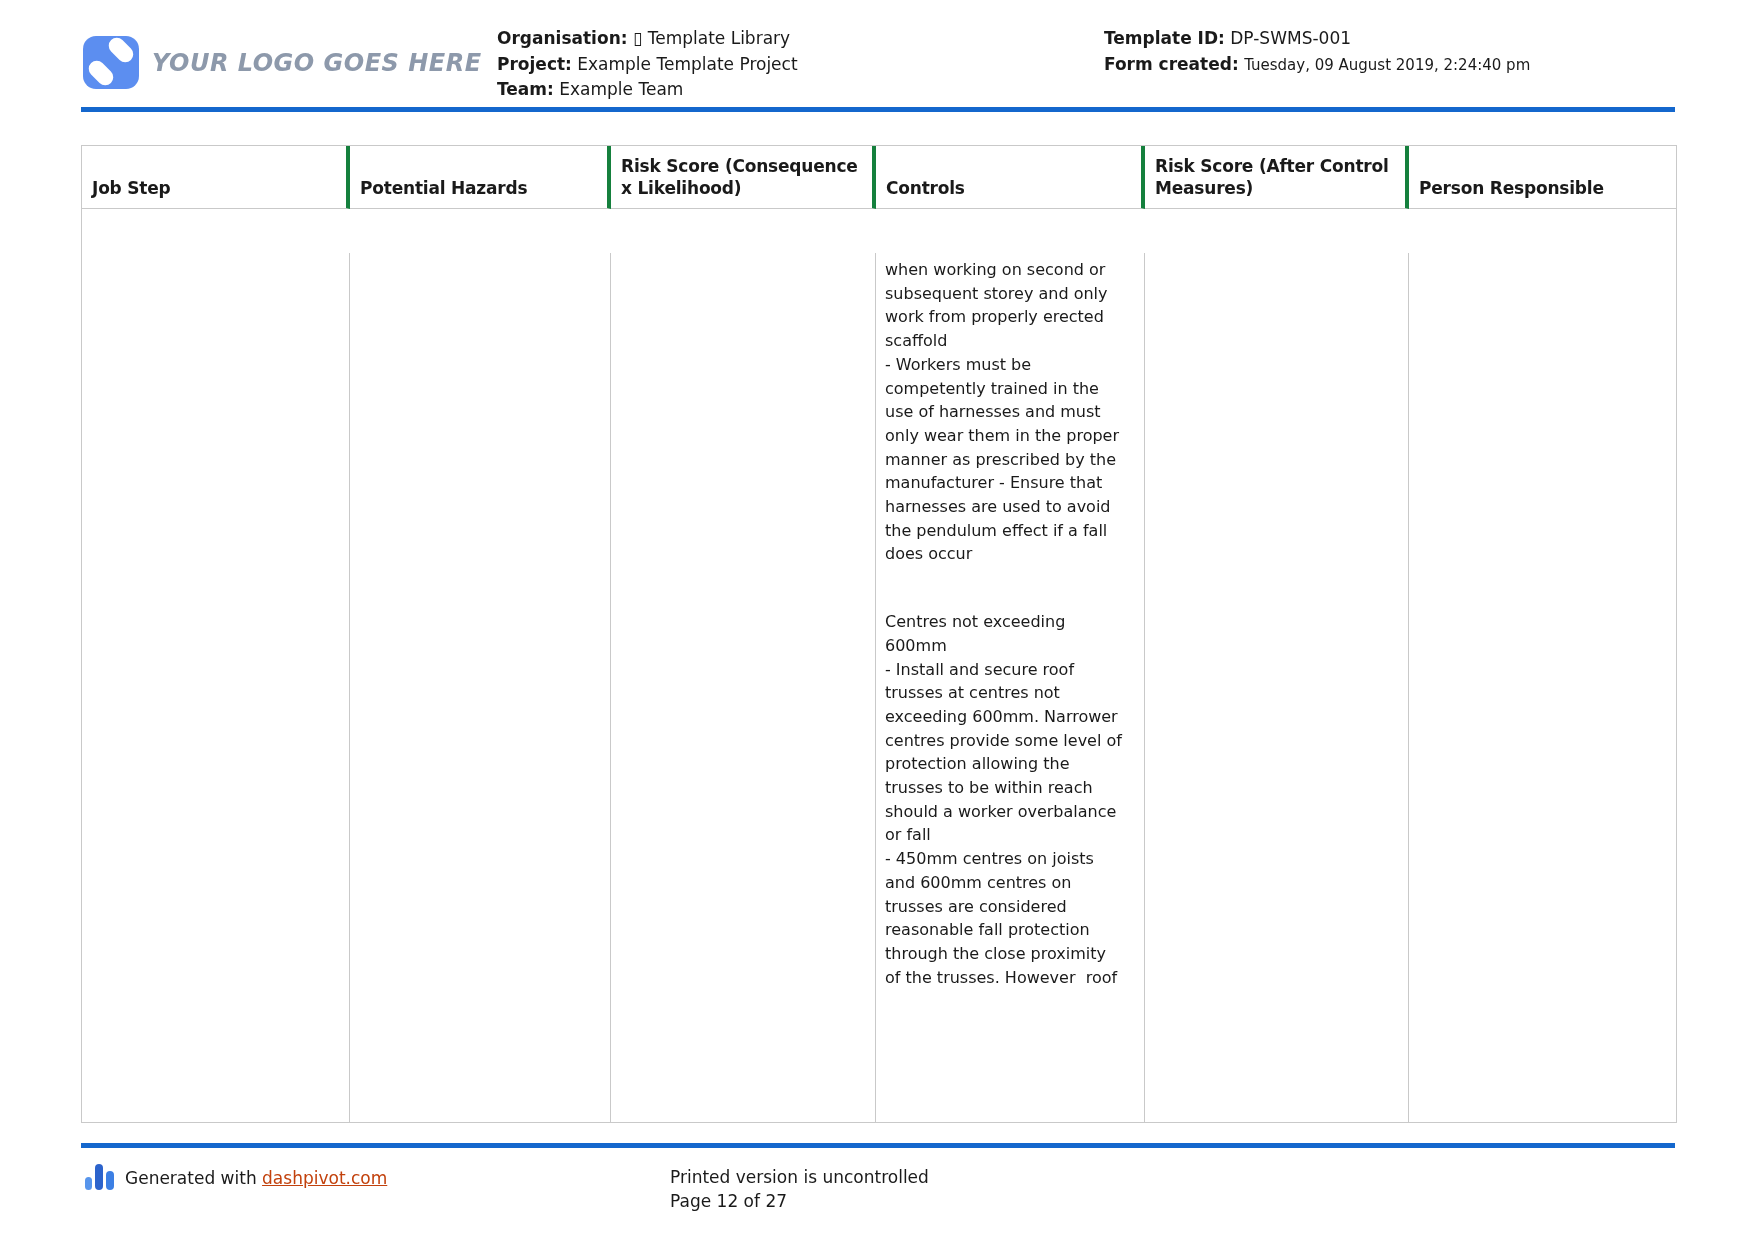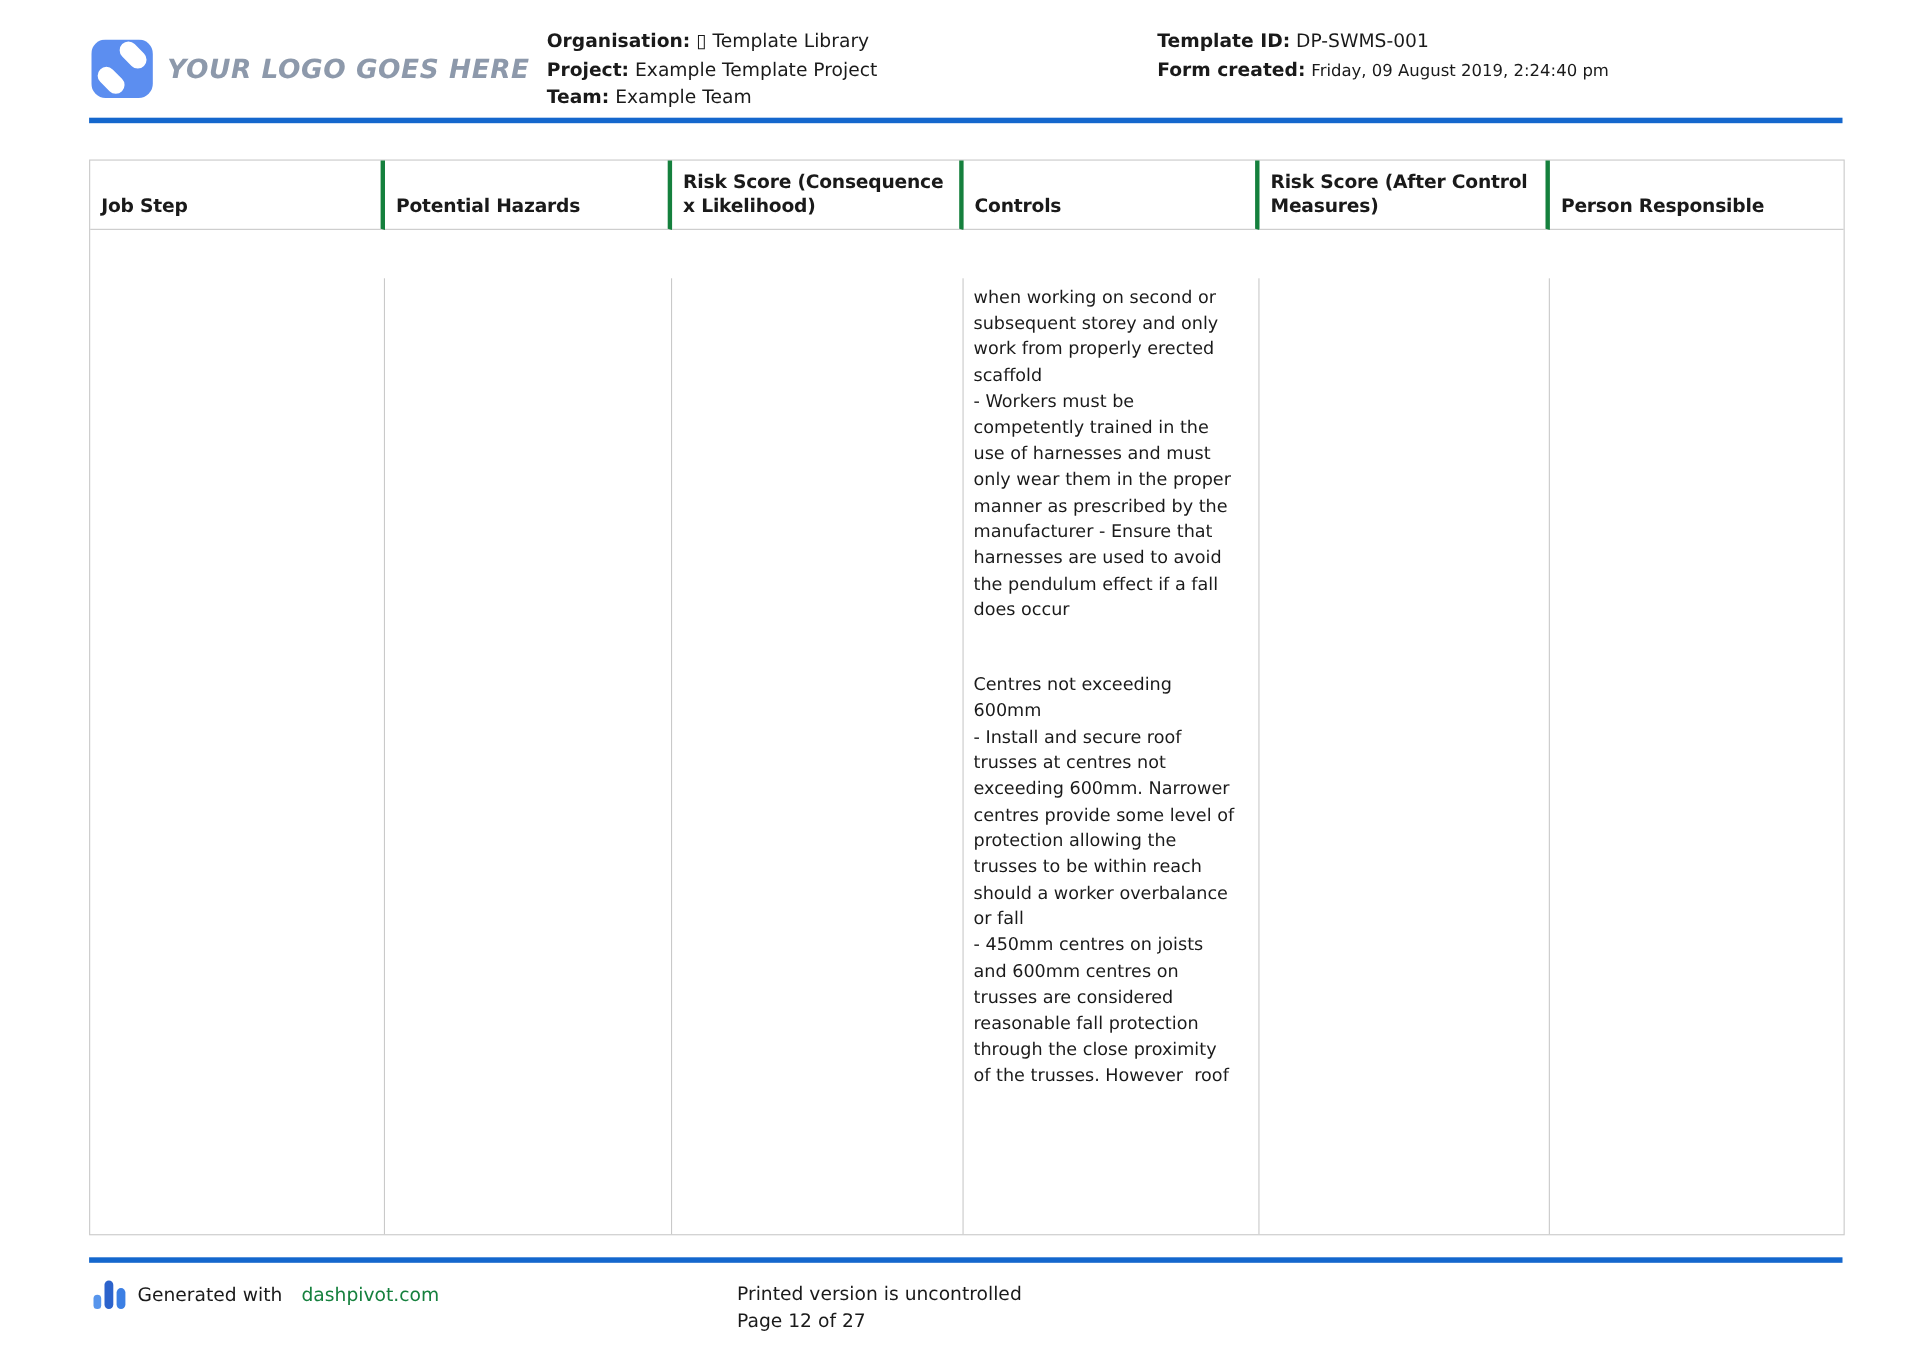--- a/index.html
+++ b/index.html
@@ -8,21 +8,21 @@
     font-family:"DejaVu Sans", sans-serif; color:#1a1a1a; overflow:hidden;
   }
 
   
   .logo-wrap { position:absolute; left:83px; top:36px; display:flex; align-items:center; gap:13px; }
   .logo-text { font-size:24px; font-style:italic; font-weight:bold; color:#8d99ab; letter-spacing:0.5px; white-space:nowrap; }
 
   .hdr-info { position:absolute; top:26px; font-size:17px; line-height:25.5px; }
   .hdr-info .lbl { font-weight:bold; }
   .hdr-info-left  { left:497px; }
-  .hdr-info-right { left:1052px; }
+  .hdr-info-right { left:1104px; }
   .tofu { display:inline-block; font-weight:normal; }
   .pair-gap { display:inline-block; width:34px; }
   .small-val { font-size:15px; }
 
   .rule { position:absolute; left:81px; width:1594px; height:5px; background:#1467cd; }
   .rule-top { top:107px; }
   .rule-bottom { top:1143px; }
 
   
   .doc-table {
@@ -49,21 +49,21 @@
   .para + .para { margin-top:44px; }
 
   
   .footer-left { position:absolute; left:85px; top:1163px; display:flex; align-items:flex-end; gap:11px; font-size:17px; }
   .bars { display:flex; align-items:flex-end; gap:3px; height:27px; }
   .bars span { display:inline-block; border-radius:4px; }
   .bar1 { width:7px; height:13px; background:#5795ec; }
   .bar2 { width:8px; height:26px; background:#2c63cc; }
   .bar3 { width:8px; height:19px; background:#3c7fe4; }
   .gen-text { line-height:23px; }
-  .link { color:#15803d; cursor:pointer;margin-left:12px; }
+  .link { color:#c2410c; text-decoration:underline; cursor:pointer; }
 
   .footer-block { position:absolute; top:1166px; font-size:17px; line-height:23.5px; }
   .footer-center { left:634px;margin-left:36px; }
   .footer-right  { left:1186px; }
 </style>
 </head>
 <body>
 
 <div class="page">
 
@@ -94,21 +94,21 @@
     </div>
   </div>
 
   <div class="hdr-info hdr-info-right">
     <div>
       <span class="lbl">Template ID:</span>
       <span>DP-SWMS-001</span>
     </div>
     <div>
       <span class="lbl">Form created:</span>
-      <span class="small-val">Friday, 09 August 2019, 2:24:40 pm</span>
+      <span class="small-val">Tuesday, 09 August 2019, 2:24:40 pm</span>
     </div>
   </div>
 
   <div class="rule rule-top"></div>
 
   <div class="doc-table">
     <div class="th">Job Step</div>
     <div class="th">Potential Hazards</div>
     <div class="th">Risk Score (Consequence
 x Likelihood)</div>

